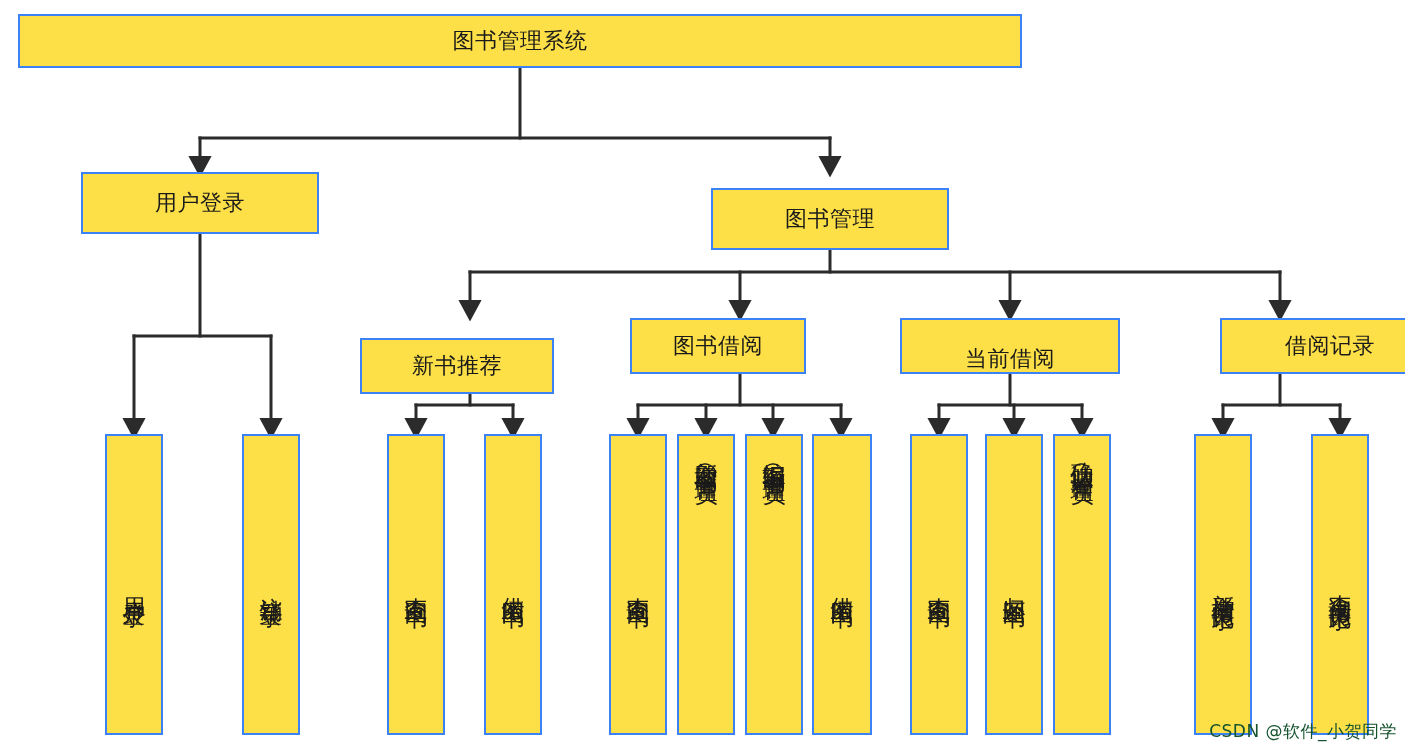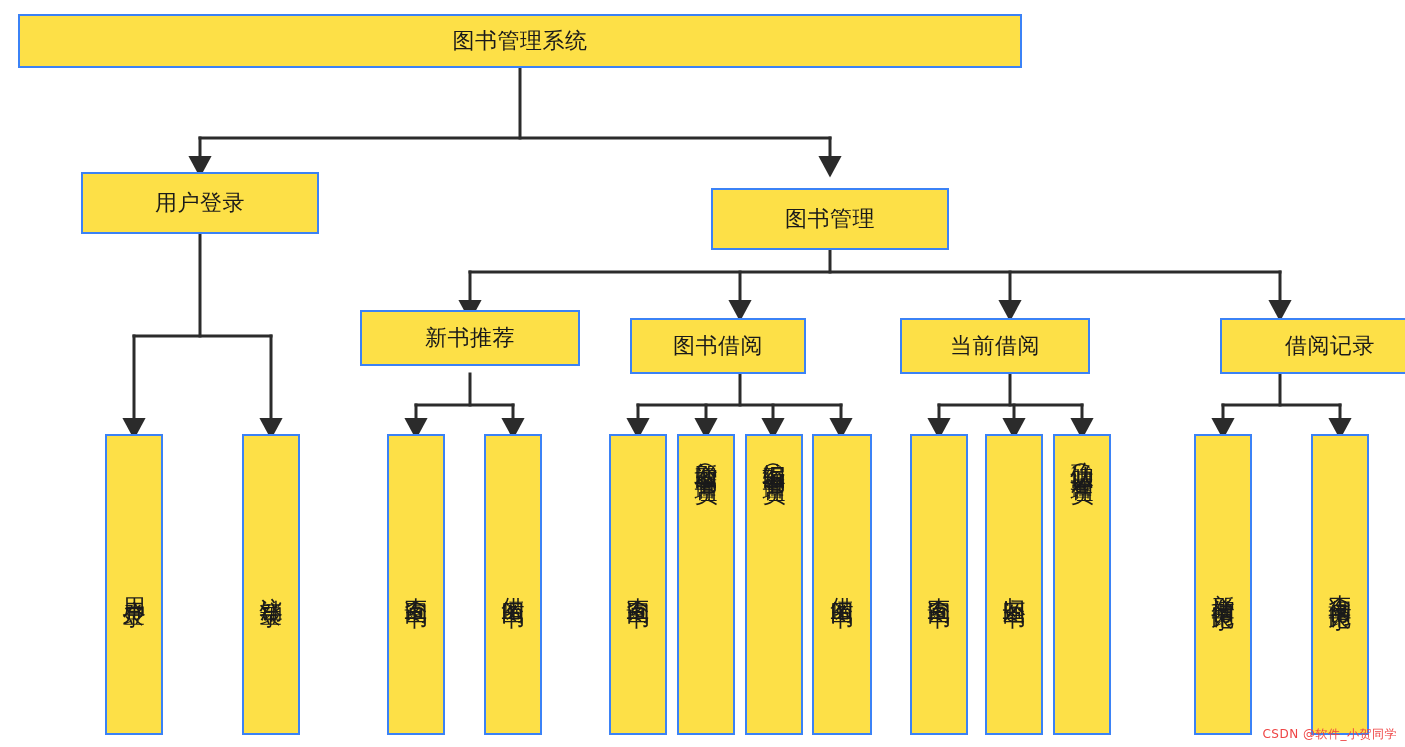--- a/index.html
+++ b/index.html
@@ -62,22 +62,22 @@
     white-space: nowrap;
   }
   .node.leaf.centered {
     align-items: center;
     padding-top: 0;
   }
   #watermark {
     position: absolute;
     right: 8px;
     bottom: 4px;
-    font-size: 12px;
-    color: #ef4444;
+    font-size: 17px;
+    color: #14532d;
     white-space: nowrap;
     letter-spacing: 0.5px;
   }
 </style>
 </head>
 <body>
 
 <div id="diagram-root">
 
   <svg id="edge-layer" viewBox="0 0 1405 747" xmlns="http://www.w3.org/2000/svg">
@@ -134,27 +134,27 @@
     <span class="node-label">图书管理系统</span>
   </div>
 
   <div class="node level2" style="left:81px; top:172px; width:238px; height:62px;">
     <span class="node-label">用户登录</span>
   </div>
   <div class="node level2" style="left:711px; top:172px; width:238px; height:62px;margin-top:16px;">
     <span class="node-label">图书管理</span>
   </div>
 
-  <div class="node level3" style="left:360px; top:310px; width:220px; height:56px;">
+  <div class="node level3" style="left:360px; top:338px; width:194px; height:56px;">
     <span class="node-label">新书推荐</span>
   </div>
   <div class="node level3" style="left:630px; top:318px; width:176px; height:56px;">
     <span class="node-label">图书借阅</span>
   </div>
-  <div class="node level3" style="left:900px; top:318px; width:190px; height:56px;">
+  <div class="node level3" style="left:900px; top:318px; width:220px; height:56px;align-items:flex-end;">
     <span class="node-label">当前借阅</span>
   </div>
   <div class="node level3" style="left:1220px; top:318px; width:220px; height:56px;">
     <span class="node-label">借阅记录</span>
   </div>
 
   <div class="node leaf centered" style="left:105px; top:434px; width:58px; height:301px;">
     <span class="node-label">用户登录</span>
   </div>
   <div class="node leaf centered" style="left:242px; top:434px; width:58px; height:301px;">

